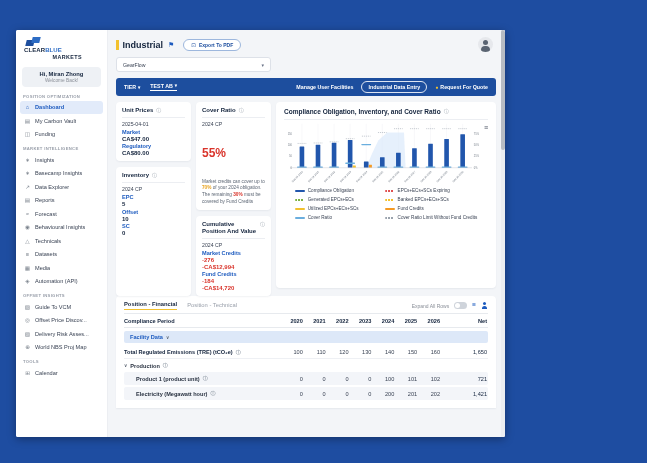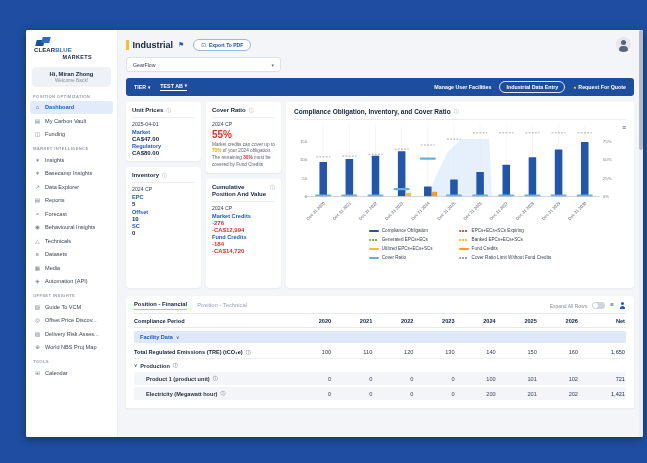--- a/index.html
+++ b/index.html
@@ -1,19 +1,19 @@
 <!DOCTYPE html>
 <html><head>
 <meta charset="utf-8">
 <style>
   * { margin:0; padding:0; box-sizing:border-box; }
   html,body { width:647px; height:463px; font-family:"Liberation Sans", sans-serif; }
   body { background:#1e4da1; position:relative; overflow:hidden; }
 
-  .app { position:absolute; left:26px; top:30px; width:617px; height:407px;
+  .app { position:absolute; left:16px; top:30px; width:489px; height:407px;
          background:#ffffff; border-radius:2px; display:flex; overflow:hidden;
          box-shadow:0 2px 8px rgba(0,0,0,.35); }
 
   
   .sidebar { width:92px; background:#ffffff; border-right:1px solid #eceef2; flex-shrink:0;
              display:flex; flex-direction:column; overflow:hidden; }
   .logo { padding:7px 6px 3px 8px; }
   .logo-marks { position:relative; height:9px; width:16px; margin-left:2px; }
   .logo-s1 { position:absolute; left:0; top:3px; width:8px; height:6px; background:#1d4e9e; transform:skewX(-14deg); }
   .logo-s2 { position:absolute; left:6px; top:0; width:8px; height:6px; background:#2d6cc4; transform:skewX(-14deg); }
@@ -73,21 +73,21 @@
   .mini-col { flex:1; display:flex; flex-direction:column; gap:6px; }
   .card { background:#fff; border-radius:4px; padding:5px 6px; box-shadow:0 1px 2px rgba(20,30,60,.06); }
   .card-title-row { display:flex; align-items:flex-start; gap:3px; border-bottom:1px solid #eceef2;
                     padding-bottom:3px; margin-bottom:3px; }
   .card-title { font-size:6px; font-weight:bold; color:#14243d; line-height:1.15; }
   .info { font-size:5px; color:#9aa3ad; cursor:pointer; line-height:1; margin-top:.5px; }
   .card-date { font-size:5.2px; color:#3a4354; margin-bottom:2px; }
   .kv-label { font-size:5.6px; font-weight:bold; color:#1d5bbf; margin-top:1.5px; }
   .kv-value { font-size:6px; font-weight:bold; color:#14243d; margin-top:1px; }
   .kv-red { font-size:6px; font-weight:bold; color:#d9342b; margin-top:1px; }
-  .big-red { font-size:10px; font-weight:800; color:#d9342b; margin:2px 0; }
+  .big-red { font-size:12px; font-weight:800; color:#d9342b; margin:19px 0; }
   .cover-desc { font-size:4.7px; color:#5a6472; line-height:1.4; }
   .pct-orange { color:#e8a21c; font-weight:bold; }
   .pct-red { color:#d9342b; font-weight:bold; }
 
   .chart-card { flex:1; background:#fff; border-radius:4px; padding:6px 8px 4px 8px;
                 box-shadow:0 1px 2px rgba(20,30,60,.06); position:relative; overflow:hidden; }
   .chart-title-row { display:flex; gap:3px; border-bottom:1px solid #eceef2; padding-bottom:4px; margin-bottom:2px; }
   .chart-title { font-size:6.5px; font-weight:bold; color:#14243d; }
   .chart-menu { position:absolute; right:8px; top:22px; font-size:7px; color:#4a5262; cursor:pointer; line-height:1; }
   .legend { display:grid; grid-auto-flow:column; grid-template-rows:repeat(4, 8px); column-gap:26px; row-gap:1px;

